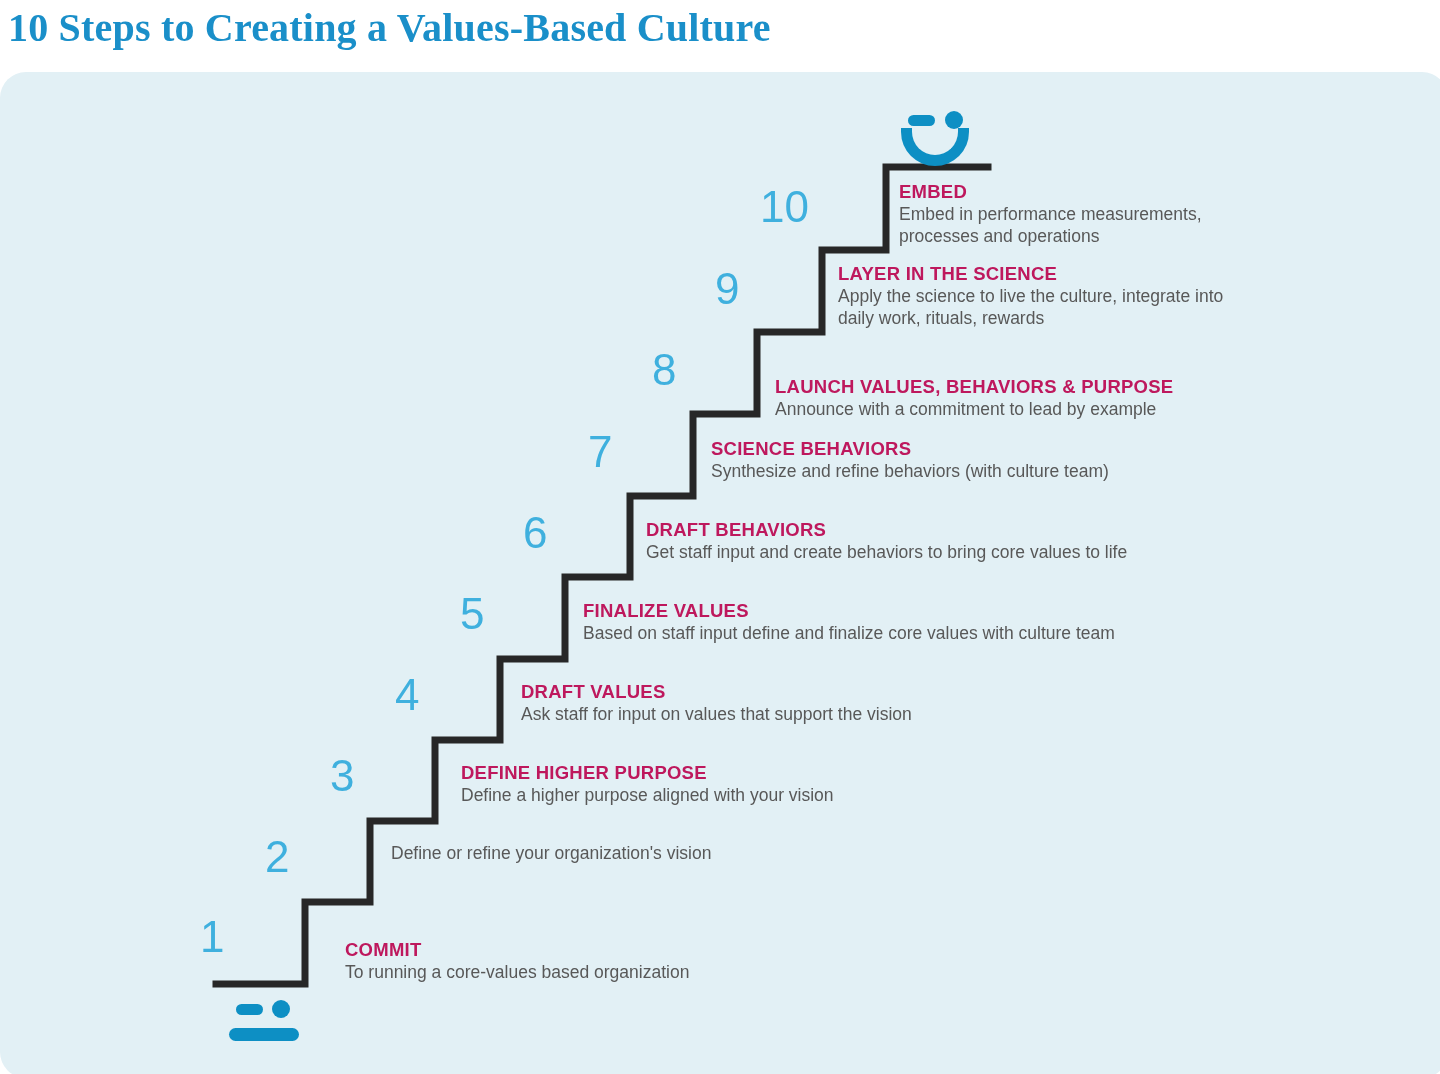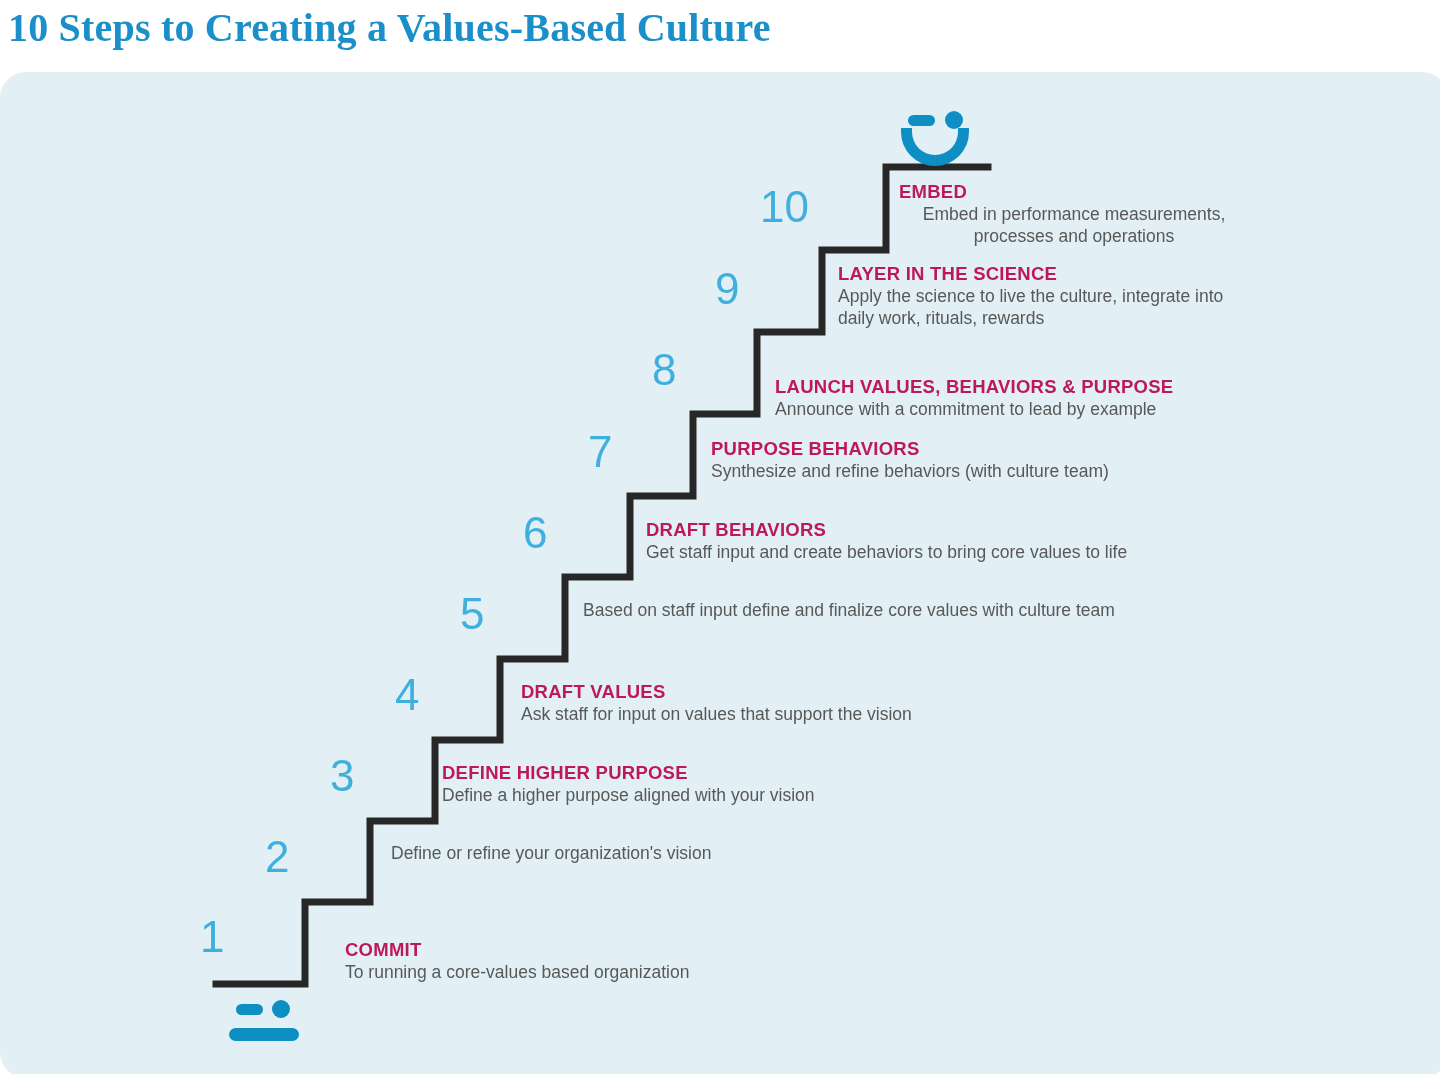--- a/index.html
+++ b/index.html
@@ -142,53 +142,54 @@
 
   <div class="step">
     <div class="step-num" style="left:265px; top:835px; width:70px;">2</div>
     <div class="step-text" style="left:391px; top:842px;">
       <div class="step-desc">Define or refine your organization's vision</div>
     </div>
   </div>
 
   <div class="step">
     <div class="step-num" style="left:330px; top:754px; width:70px;">3</div>
-    <div class="step-text" style="left:442px; top:761px;">
+    <div class="step-text" style="left:461px; top:761px;">
       <div class="step-head">DEFINE HIGHER PURPOSE</div>
       <div class="step-desc">Define a higher purpose aligned with your vision</div>
     </div>
   </div>
 
   <div class="step">
     <div class="step-num" style="left:395px; top:673px; width:70px;">4</div>
     <div class="step-text" style="left:521px; top:680px;">
       <div class="step-head">DRAFT VALUES</div>
       <div class="step-desc">Ask staff for input on values that support the vision</div>
     </div>
   </div>
 
   <div class="step">
     <div class="step-num" style="left:460px; top:592px; width:70px;">5</div>
     <div class="step-text" style="left:583px; top:599px;">
+      <div class="step-head">FINALIZE VALUES</div>
       <div class="step-desc">Based on staff input define and finalize core values with culture team</div>
     </div>
   </div>
 
   <div class="step">
     <div class="step-num" style="left:523px; top:511px; width:70px;">6</div>
     <div class="step-text" style="left:646px; top:518px;">
       <div class="step-head">DRAFT BEHAVIORS</div>
       <div class="step-desc">Get staff input and create behaviors to bring core values to life</div>
     </div>
   </div>
 
   <div class="step">
     <div class="step-num" style="left:588px; top:430px; width:70px;">7</div>
     <div class="step-text" style="left:711px; top:437px;">
-      <div class="step-head">PURPOSE BEHAVIORS</div>
+      <div class="step-head">SCIENCE BEHAVIORS</div>
       <div class="step-desc">Synthesize and refine behaviors (with culture team)</div>
     </div>
   </div>
 
   <div class="step">
     <div class="step-num" style="left:652px; top:348px; width:70px;">8</div>
     <div class="step-text" style="left:775px; top:375px;">
       <div class="step-head">LAUNCH VALUES, BEHAVIORS &amp; PURPOSE</div>
       <div class="step-desc">Announce with a commitment to lead by example</div>
     </div>
@@ -199,17 +200,17 @@
     <div class="step-text" style="left:838px; top:262px;">
       <div class="step-head">LAYER IN THE SCIENCE</div>
       <div class="step-desc two-line" style="width:390px;">Apply the science to live the culture, integrate into daily work, rituals, rewards</div>
     </div>
   </div>
 
   <div class="step">
     <div class="step-num" style="left:760px; top:185px; width:88px;">10</div>
     <div class="step-text" style="left:899px; top:180px;">
       <div class="step-head">EMBED</div>
-      <div class="step-desc two-line" style="width:350px;text-align:center;">Embed in performance measurements, processes and operations</div>
+      <div class="step-desc two-line" style="width:350px;">Embed in performance measurements, processes and operations</div>
     </div>
   </div>
 
 </div>
 
 </body></html>

